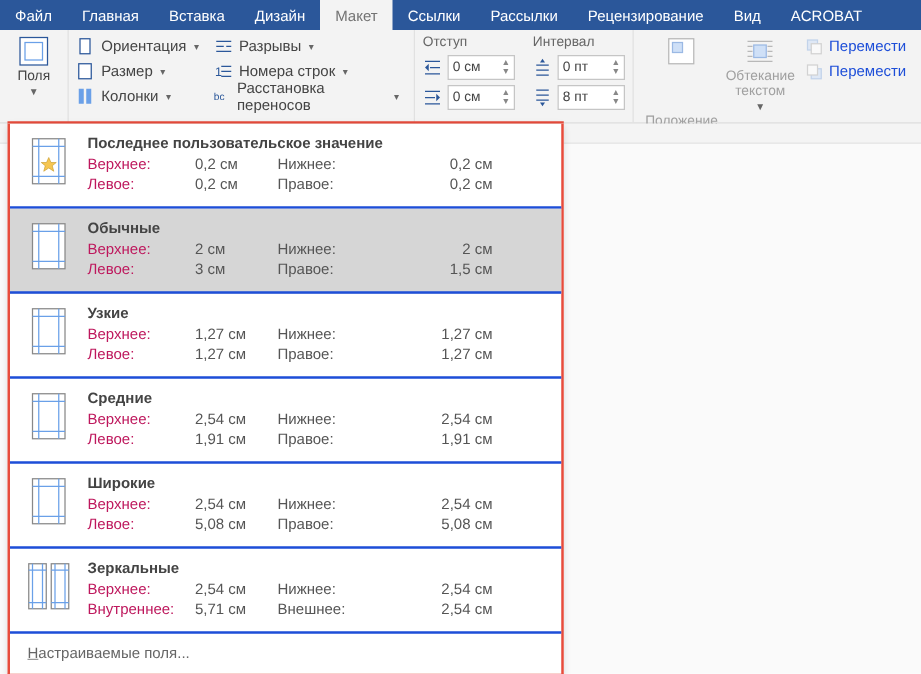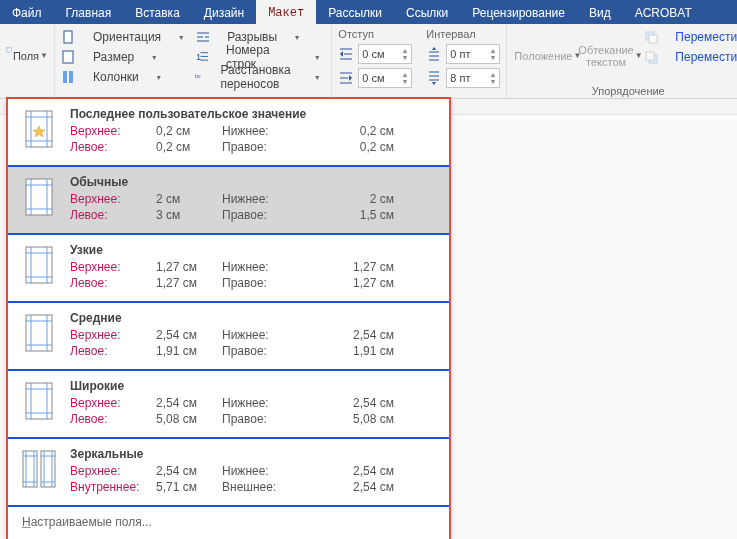--- a/index.html
+++ b/index.html
@@ -1,35 +1,35 @@
 <!DOCTYPE html>
 <html><head>
 <meta charset="utf-8">
 <style>
   * { box-sizing: border-box; margin: 0; padding: 0; font-family: "Segoe UI", Tahoma, sans-serif; }
   body { width: 737px; height: 539px; overflow: hidden; background: #fff; font-size: 12px; color: #444; }
 
   
   .tab-bar { display: flex; height: 24px; background: #2b579a; color: #fff; font-size: 12px; align-items: stretch; }
   .tab { padding: 4px 12px 0 12px; line-height: 18px; cursor: default; }
-  .tab.active { background: #f3f3f3; color: #7f1d1d; font-family: Liberation Mono, monospace; }
+  .tab.active { background: #f3f3f3; color: #737373; }
 
   
   .ribbon { display: flex; height: 75px; background: #f3f3f3; border-bottom: 1px solid #d4d4d4; }
   .group { border-right: 1px solid #e1e1e1; padding: 2px 6px 0 6px; display: flex; flex-direction: column; }
   .group .body { flex: 1; display: flex; }
   .group .label { text-align: center; font-size: 11px; color: #666; line-height: 14px; height: 14px; }
 
-  .big-btn { width: 42px; display: flex; align-items: center; gap: 1px; padding-top: 2px; }
+  .big-btn { width: 42px; display: flex; flex-direction: column; align-items: center; gap: 1px; padding-top: 2px; }
   .big-btn .bicon { width: 26px; height: 26px; }
   .big-btn span { font-size: 11px; color: #444; line-height: 12px; text-align: center; }
   .big-btn .dd { font-size: 8px; color: #666; }
 
   .small-col { display: flex; flex-direction: column; gap: 2px; padding-top: 2px; }
-  .small-btn { display: flex; align-items: center; gap: 16px; height: 18px; font-size: 12px; color: #444; padding-right: 6px; }
+  .small-btn { display: flex; align-items: center; gap: 4px; height: 18px; font-size: 12px; color: #444; padding-right: 6px; }
   .small-btn .sicon { width: 16px; height: 16px; display: inline-block; }
   .small-btn .dd { font-size: 8px; color: #666; margin-left: 2px; }
 
   .spin-row { display: flex; align-items: center; gap: 4px; height: 22px; }
   .spin-row .sicon { width: 16px; height: 16px; }
   .spin-input { width: 54px; height: 20px; border: 1px solid #c5c5c5; background: #fff; font-size: 11px; padding: 0 3px; display: flex; align-items: center; justify-content: space-between; text-align: right; }
   .spin-input .arrows { display: flex; flex-direction: column; font-size: 7px; color: #888; line-height: 7px; }
 
   .ribbon-right .small-btn { color: #1d4ed8; }
   .ribbon-right .sicon svg { opacity: .55; }
@@ -59,22 +59,22 @@
 </style>
 </head>
 <body>
 
 <div class="tab-bar" id="tab-bar">
     <div class="tab">Файл</div>
     <div class="tab">Главная</div>
     <div class="tab">Вставка</div>
     <div class="tab">Дизайн</div>
     <div class="tab active">Макет</div>
+    <div class="tab">Ссылки</div>
     <div class="tab">Рассылки</div>
-    <div class="tab">Ссылки</div>
     <div class="tab">Рецензирование</div>
     <div class="tab">Вид</div>
     <div class="tab">ACROBAT</div>
   </div>
 
 <div class="ribbon">
 
   <div class="group" style="border-right:1px solid #e1e1e1;">
     <div class="body">
       <div class="big-btn">
@@ -209,21 +209,21 @@
     <div class="label">&nbsp;</div>
   </div>
 
   <div class="group ribbon-right" style="flex:1;border-right:none;">
     <div class="body">
       <div class="big-btn" style="width:64px;">
         <span class="bicon"><svg viewBox="0 0 26 26">
               <rect x="3" y="3" width="20" height="20" fill="#fff" stroke="#b8b8b8"></rect>
               <rect x="6" y="6" width="8" height="8" fill="#cfe0f7" stroke="#9bb9e4"></rect>
             </svg></span>
-        <span style="color:#a0a0a0;">Положение</span>
+        <span style="color:#a0a0a0;margin-top:36px;">Положение</span>
           <span class="dd">▼</span>
       </div>
       <div class="big-btn" style="width:62px;">
         <span class="bicon"><svg viewBox="0 0 26 26">
               <rect x="8" y="8" width="10" height="10" fill="#cfe0f7" stroke="#9bb9e4"></rect>
               <path d="M3 5h20M3 21h20M3 9h4M19 9h4M3 13h4M19 13h4M3 17h4M19 17h4" stroke="#b8b8b8"></path>
             </svg></span>
         <span style="color:#a0a0a0;">Обтекание текстом</span>
           <span class="dd">▼</span>
       </div>

